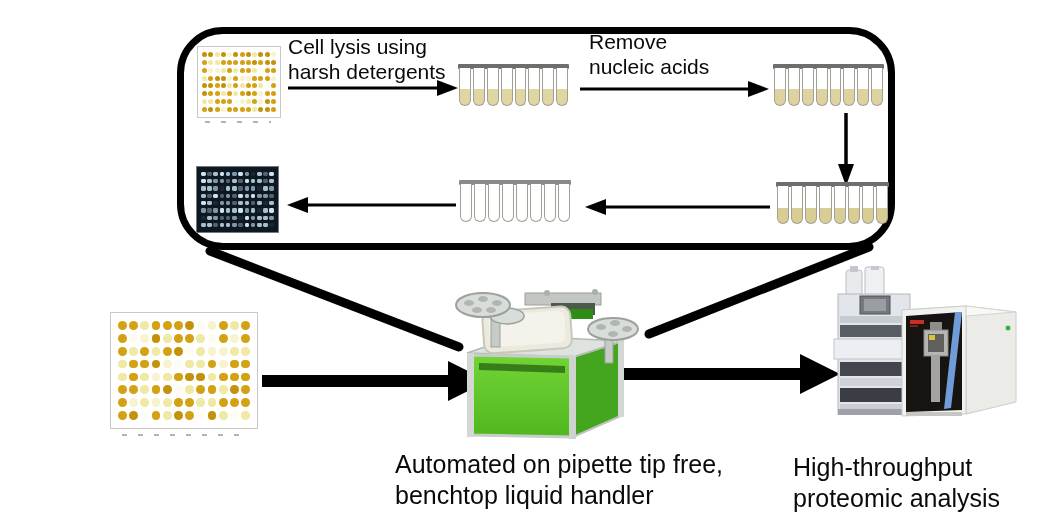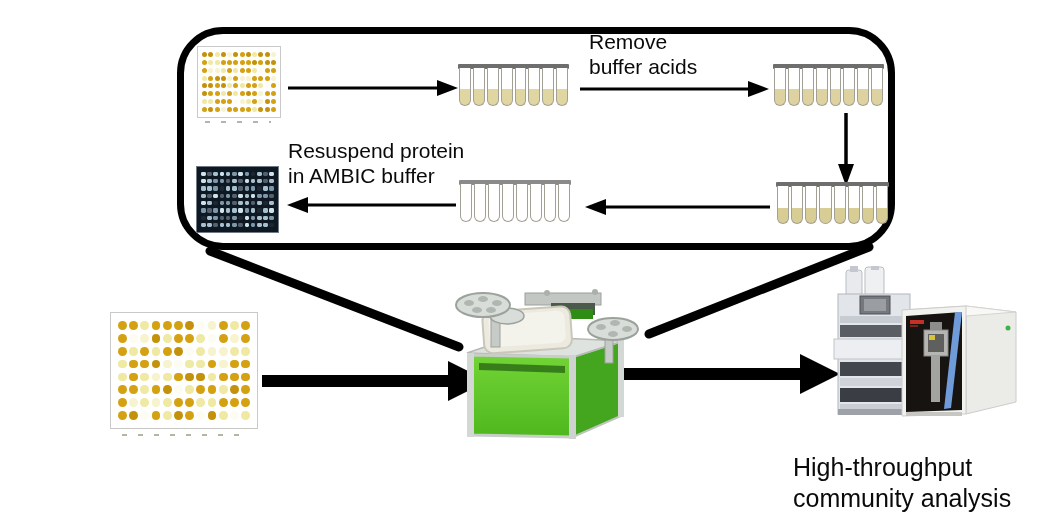--- a/index.html
+++ b/index.html
@@ -422,24 +422,24 @@
         <div class="tube"></div>
         <div class="tube"></div>
         <div class="tube"></div>
         <div class="tube"></div>
         <div class="tube"></div>
         <div class="tube"></div>
         <div class="tube"></div>
       </div>
     </div>
 
+  <div class="abs step-label" style="left:288px;top:34px;">Cell lysis using
+harsh detergents</div>
   <div class="abs step-label" style="left:589px;top:29px;">Remove
-buffer acids</div>
-  <div class="abs step-label" style="left:288px;top:138px;">Resuspend protein
-in AMBIC buffer</div>
+nucleic acids</div>
 
   <div class="abs" style="left:455px;top:289px;width:195px;height:152px;">
     <svg width="195" height="152" viewBox="0 0 195 152">
       <defs>
         <linearGradient id="gFront" x1="0" y1="0" x2="0" y2="1">
           <stop offset="0" stop-color="#72d436"></stop>
             <stop offset="1" stop-color="#4fb81e"></stop>
         </linearGradient>
       </defs>
 
@@ -515,16 +515,18 @@
       <rect x="98" y="56" width="12" height="8" fill="#8d8e8b"></rect>
       <rect x="92" y="64" width="24" height="26" fill="#b5b6b3" stroke="#8b8c89"></rect>
       <rect x="96" y="68" width="16" height="18" fill="#5f605d"></rect>
       <rect x="97" y="69" width="6" height="5" fill="#d8c23a"></rect>
       <rect x="99" y="90" width="9" height="46" fill="#a3a4a0"></rect>
       <circle cx="176" cy="62" r="2.5" fill="#3db34a"></circle>
       <rect x="74" y="146" width="56" height="4" fill="#c6c6c2"></rect>
     </svg>
   </div>
 
+  <div class="abs caption" style="left:395px;top:449px;">Automated on pipette tip free,
+benchtop liquid handler</div>
   <div class="abs caption" style="left:793px;top:452px;">High-throughput
-community analysis</div>
+proteomic analysis</div>
 
 </div>
 
 </body></html>

